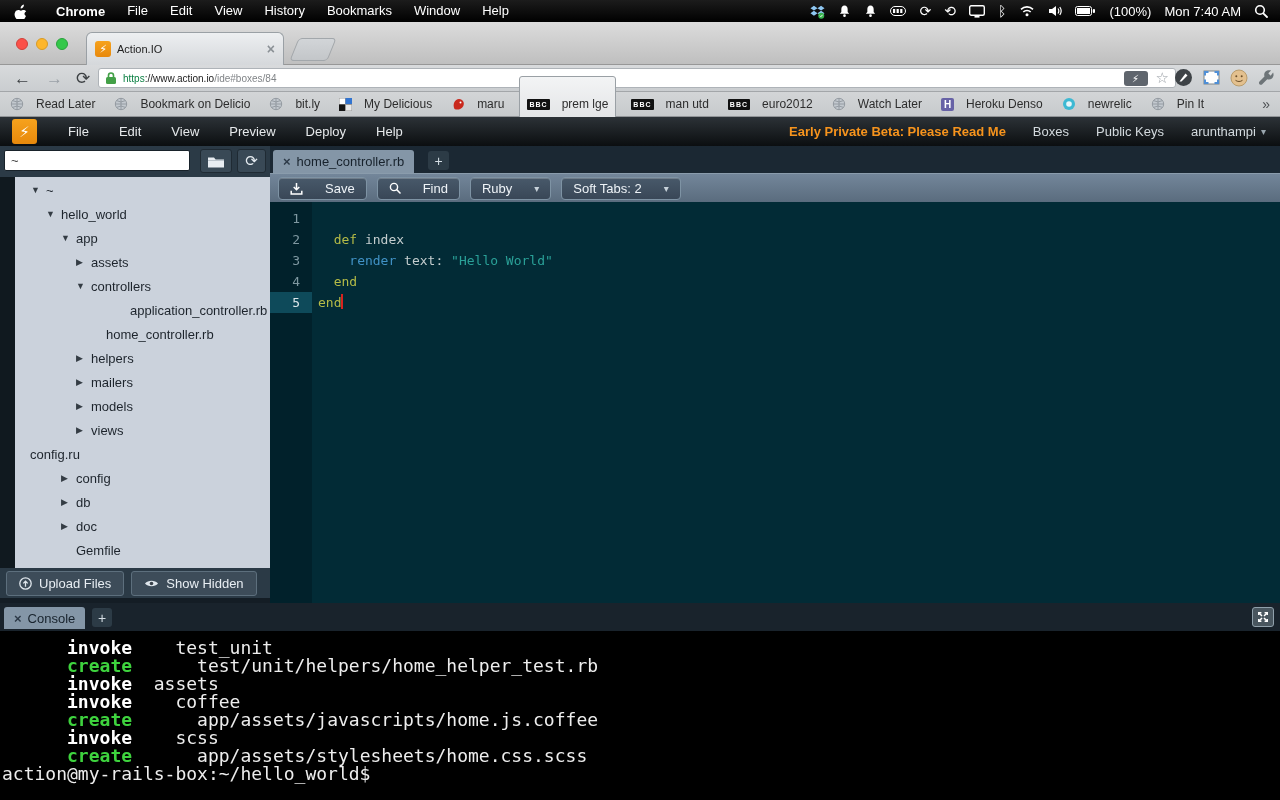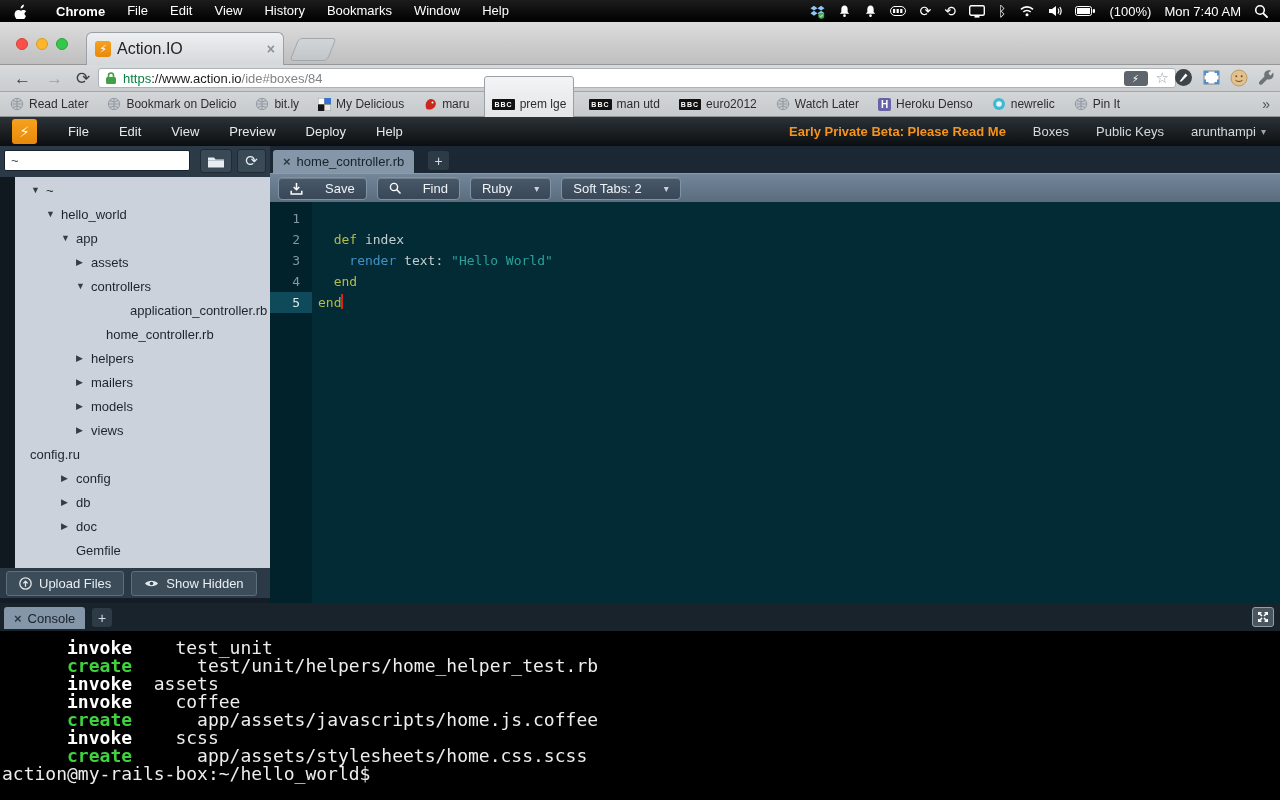--- a/index.html
+++ b/index.html
@@ -24,43 +24,43 @@
     background:linear-gradient(#dcdcdc,#bfbfbf);border-bottom:1px solid #979797;box-sizing:border-box;}
   .tl{position:absolute;top:16px;width:12px;height:12px;border-radius:50%;box-sizing:border-box;}
   .tl.red{left:16px;background:#fb5149;border:1px solid #d0423b;}
   .tl.yel{left:36px;background:#fdb62b;border:1px solid #d99b25;}
   .tl.grn{left:56px;background:#34c84a;border:1px solid #2aa23c;}
   .br-tab{position:absolute;left:86px;top:10px;width:198px;height:33px;
     background:linear-gradient(#edeff1,#d5d8db);border:1px solid #9aa0a5;border-bottom:none;
     border-radius:6px 6px 0 0;display:flex;align-items:center;padding:0 8px;box-sizing:border-box;}
   .favicon{width:16px;height:16px;border-radius:3px;background:linear-gradient(#f6a21d,#e8890c);
     color:#fff;font-size:11px;display:flex;align-items:center;justify-content:center;margin-right:6px;}
-  .br-tab .title{font-size:16px;color:#222;flex:1;}
+  .br-tab .title{font-size:11px;color:#222;flex:1;}
   .br-tab .close{color:#8b9196;font-size:14px;font-weight:bold;}
   .newtab{position:absolute;left:294px;top:16px;width:36px;height:21px;background:linear-gradient(#d2d5d8,#c3c6c9);
     border:1px solid #a2a7ab;border-radius:4px;transform:skewX(-22deg);}
 
   
   .addressbar{position:absolute;top:65px;left:0;width:1280px;height:27px;
     background:linear-gradient(#d8dadc,#cacdd0);border-bottom:1px solid #a3a6a9;box-sizing:border-box;}
   .nav-ico{position:absolute;top:1px;font-size:17px;font-weight:bold;line-height:25px;}
   .omnibox{position:absolute;left:98px;top:3px;width:1078px;height:20px;background:#fff;
     border:1px solid #aeb3b8;border-radius:3px;display:flex;align-items:center;padding:0 6px;box-sizing:border-box;}
-  .omnibox .url{font-size:13px;margin-left:6px;white-space:nowrap;}
+  .omnibox .url{font-size:10px;margin-left:6px;white-space:nowrap;}
   .u-scheme{color:#0b8043;} .u-host{color:#1b1b1b;} .u-path{color:#808487;}
   .flash-badge{margin-left:auto;width:24px;height:15px;background:#5f656d;border-radius:3px;
     color:#fff;font-size:10px;display:flex;align-items:center;justify-content:center;}
   .omni-star{color:#9aa0a6;font-size:15px;margin-left:8px;}
   .addr-right{position:absolute;right:5px;top:3px;display:flex;align-items:center;gap:10px;}
 
   
   .bookmarksbar{position:absolute;top:92px;left:0;width:1280px;height:25px;
     background:linear-gradient(#d3d5d7,#c7cacc);border-bottom:1px solid #919497;
     display:flex;align-items:center;padding:0 10px;gap:19px;box-sizing:border-box;font-size:12px;color:#2d2d2d;}
-  .bm{display:flex;align-items:center;gap:5px;white-space:nowrap;}
+  .bm{display:flex;align-items:center;gap:12px;white-space:nowrap;}
   .bm.raised{background:linear-gradient(#f3f4f5,#dee0e2);border:1px solid #9aa0a5;border-radius:3px;
     padding:20px 7px;margin:0 -4px;}
   .bm .bbc{background:#111;color:#fff;font-size:7px;font-weight:bold;padding:2px 2px;letter-spacing:1px;border-radius:1px;}
   .bm .heroku{background:#6762a6;color:#fff;font-size:10px;font-weight:bold;width:13px;height:13px;
     display:flex;align-items:center;justify-content:center;border-radius:2px;}
   .bm-overflow{margin-left:auto;color:#4c4f52;font-size:14px;}
 
   
   .appbar{position:absolute;top:117px;left:0;width:1280px;height:29px;
     background:linear-gradient(#2c3237,#0b0e10);display:flex;align-items:center;box-sizing:border-box;}

